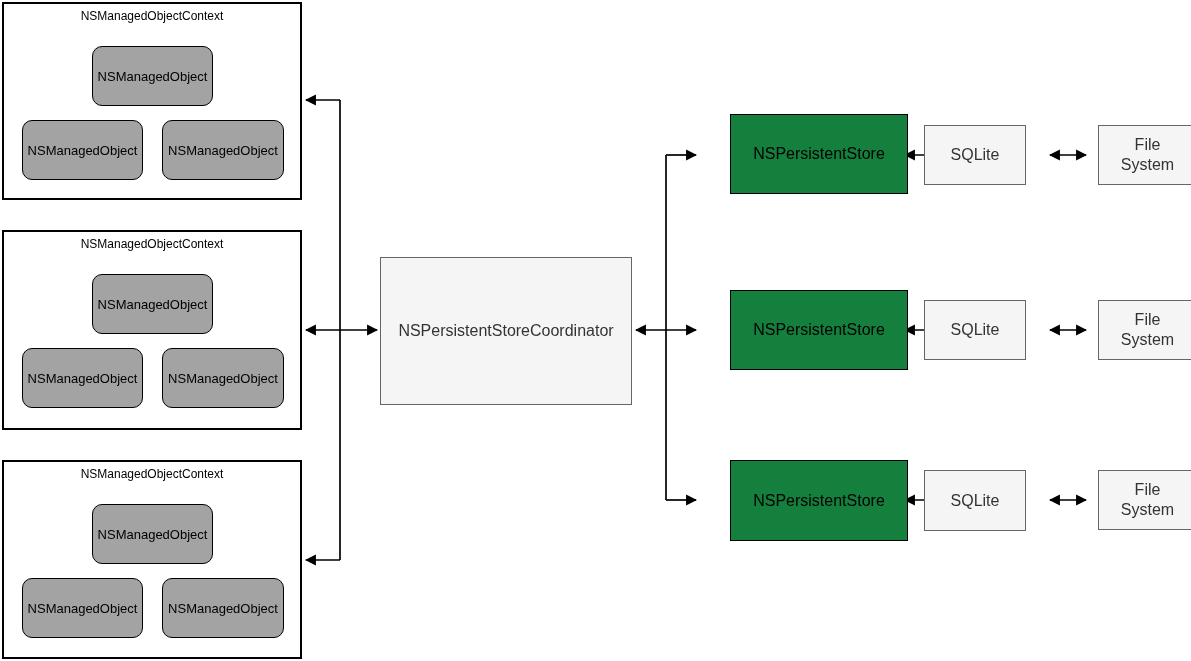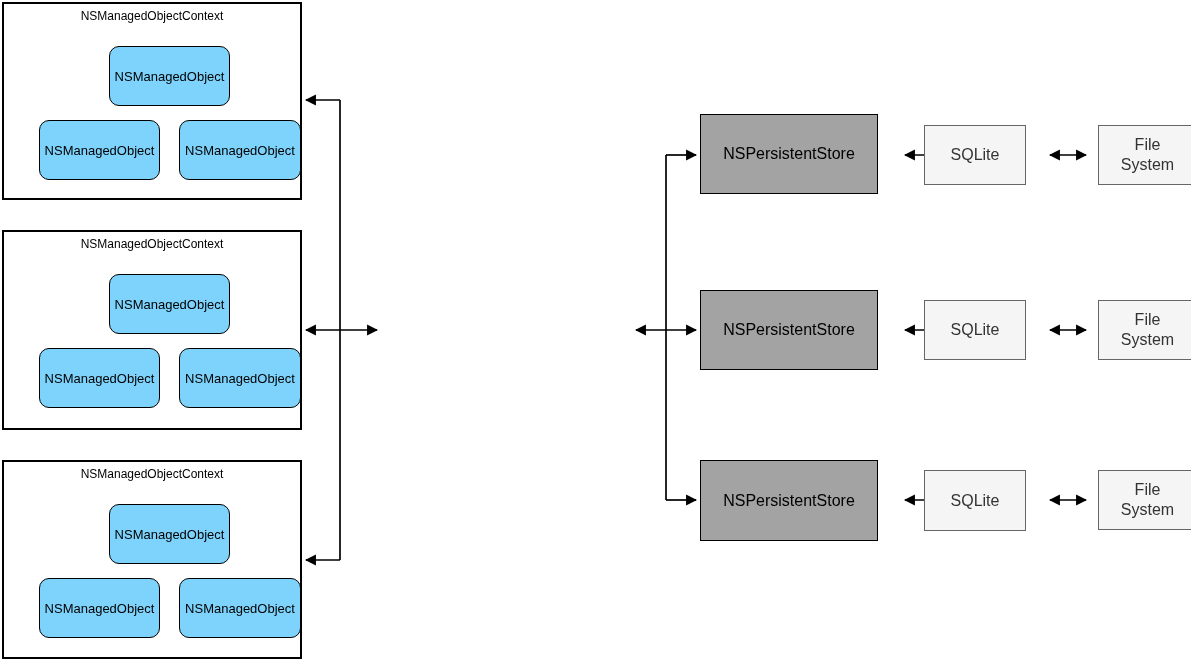--- a/index.html
+++ b/index.html
@@ -37,28 +37,27 @@
     font-size: 12px;
     color: #000000;
   }
 
   
   .obj {
     position: absolute;
     box-sizing: border-box;
     border: 1.5px solid #000000;
     border-radius: 10px;
-    background: #7dd3fc;
+    background: #a3a3a3;
     display: flex;
     align-items: center;
     justify-content: center;
     font-size: 13px;
     color: #000000;
     text-align: center;
-    margin-left: 17px;
   }
   .obj-top { left: 88px; top: 42px; width: 121px; height: 60px; }
   .obj-bl  { left: 18px; top: 116px; width: 121px; height: 60px; }
   .obj-br  { left: 158px; top: 116px; width: 122px; height: 60px; }
 
   
   .coordinator {
     left: 380px; top: 257px;
     width: 252px; height: 148px;
     background: #f5f5f5;
@@ -66,24 +65,24 @@
     display: flex;
     align-items: center;
     justify-content: center;
     font-size: 16px;
     color: #333333;
     text-align: center;
   }
 
   
   .store {
-    left: 700px;
+    left: 730px;
     width: 178px; height: 80px;
     border: 1.5px solid #000000;
-    background: #a3a3a3;
+    background: #15803d;
     display: flex;
     align-items: center;
     justify-content: center;
     font-size: 16px;
     color: #000000;
     text-align: center;
   }
   .store-1 { top: 114px; }
   .store-2 { top: 290px; }
   .store-3 { top: 460px; height: 81px; }
@@ -188,20 +187,23 @@
       <span>NSManagedObject</span>
     </div>
     <div class="obj obj-bl">
       <span>NSManagedObject</span>
     </div>
     <div class="obj obj-br">
       <span>NSManagedObject</span>
     </div>
   </div>
 
+  <div class="node coordinator">
+    <span>NSPersistentStoreCoordinator</span>
+  </div>
 
   <div class="node store store-1">
     <span>NSPersistentStore</span>
   </div>
   <div class="node store store-2">
     <span>NSPersistentStore</span>
   </div>
   <div class="node store store-3">
     <span>NSPersistentStore</span>
   </div>

